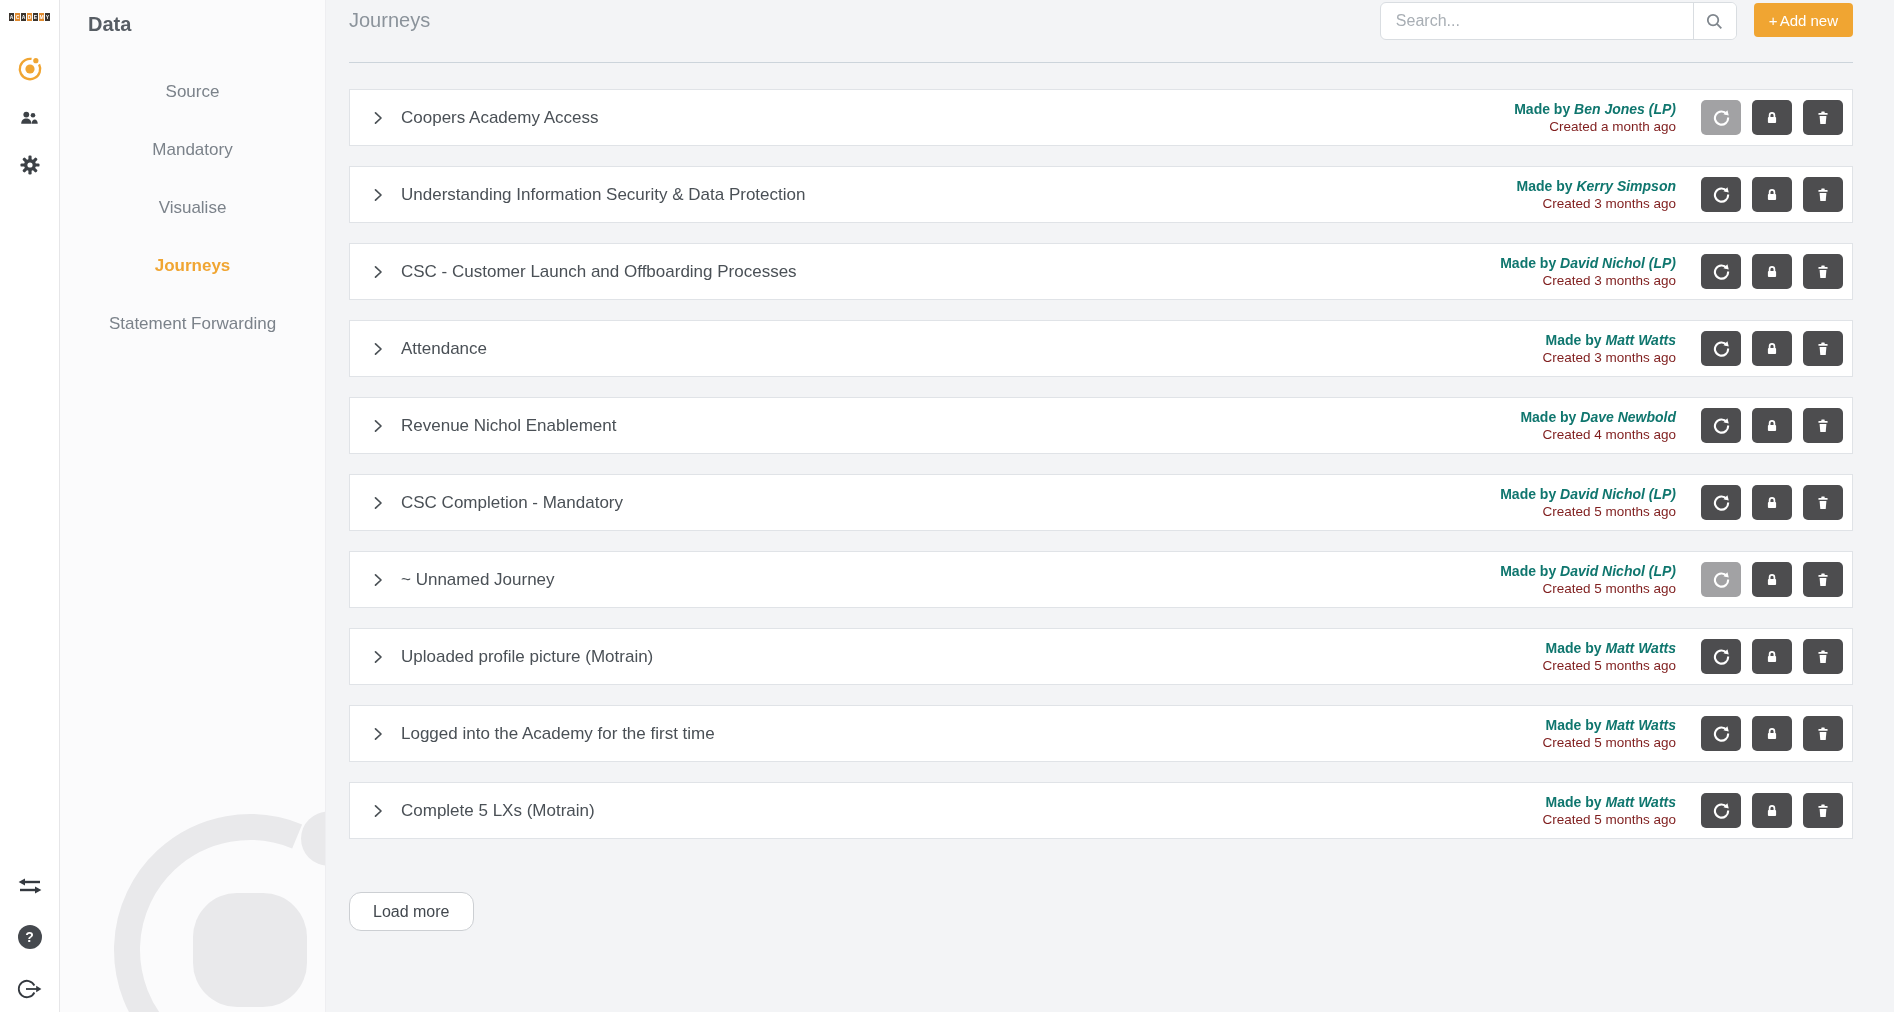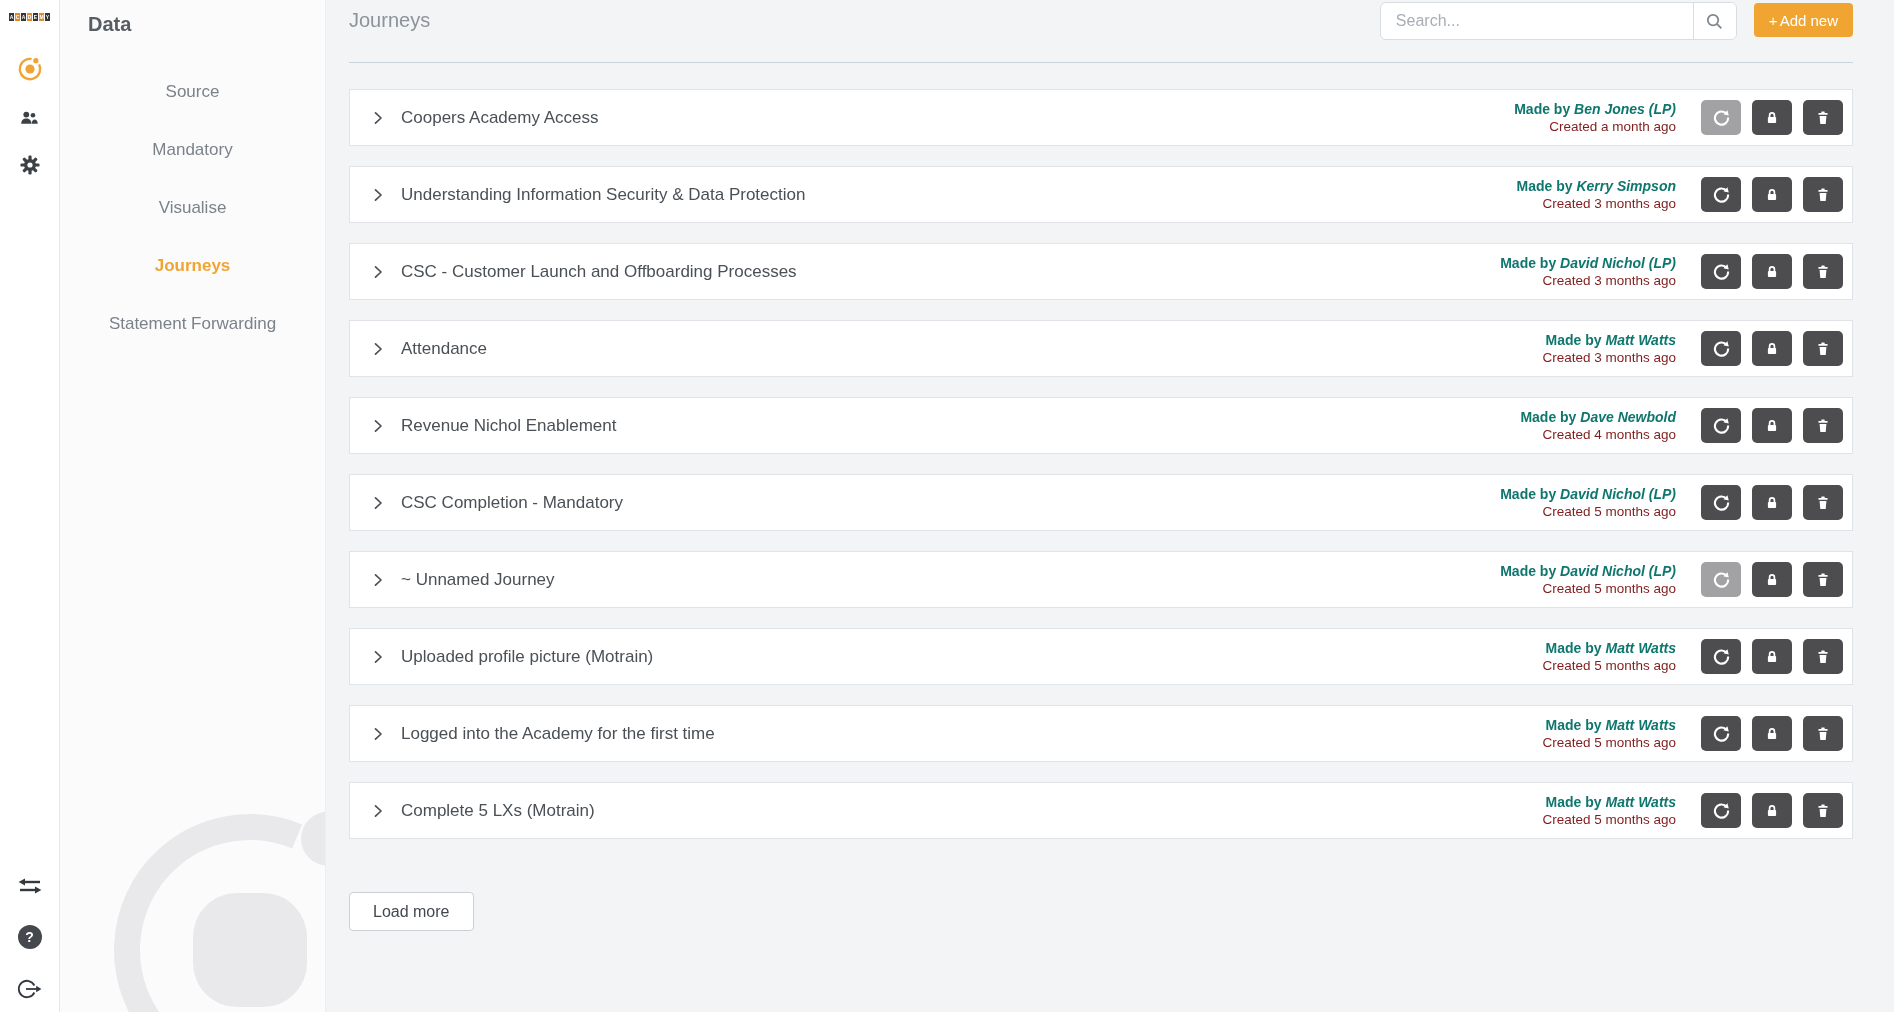--- a/index.html
+++ b/index.html
@@ -55,21 +55,21 @@
   .jrow-title { font-size:17px; color:#4a5056; margin-left:15px; flex:1;
     white-space:nowrap; overflow:hidden; }
   .meta { text-align:right; margin-right:14px; line-height:1.3; white-space:nowrap; }
   .meta-line1 { font-size:14px; font-weight:bold; color:#0f766e; }
   .meta-name { font-style:italic; }
   .meta-line2 { font-size:13.5px; color:#7f1d1d; }
   .action-btn { width:40px; height:35px; background:#4d4d4f; border:none; border-radius:5px;
     display:flex; align-items:center; justify-content:center; margin-left:11px; cursor:pointer; flex:none; }
   .action-btn.disabled { background:#a2a2a4; }
 
-  .load-more { margin-top:33px; background:#fff; border:1px solid #cccfd3; border-radius:4px;
+  .load-more { margin-top:33px; background:#fff; border:1px solid #cccfd3; border-radius:12px;
     height:39px; padding:0 23px; font-size:16px; color:#42484e; cursor:pointer;
     font-family:"Liberation Sans", sans-serif; }
 </style>
 </head>
 <body>
 
 <div class="app">
 
   <div class="iconbar">
     <div class="brand-logo">

